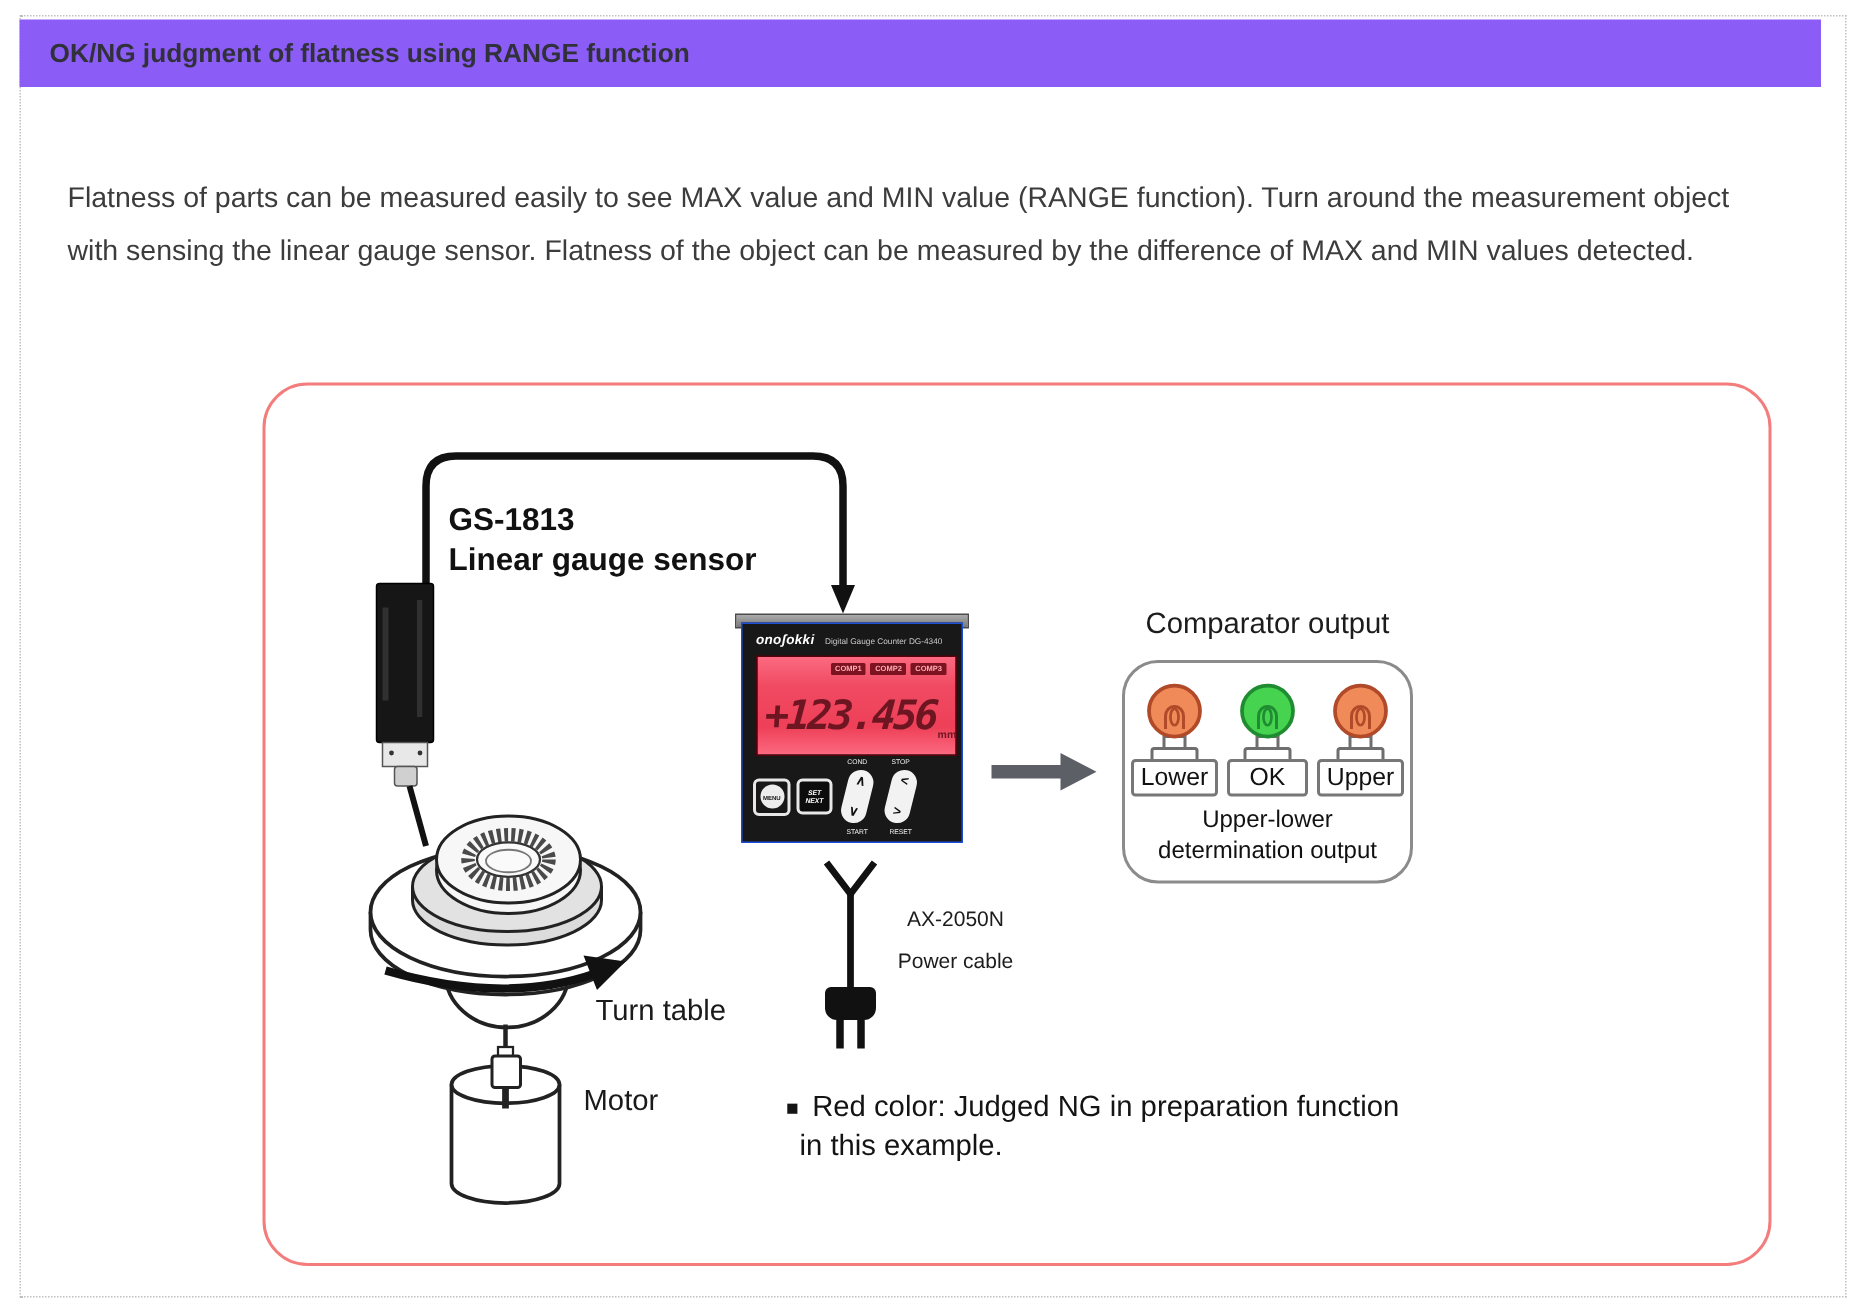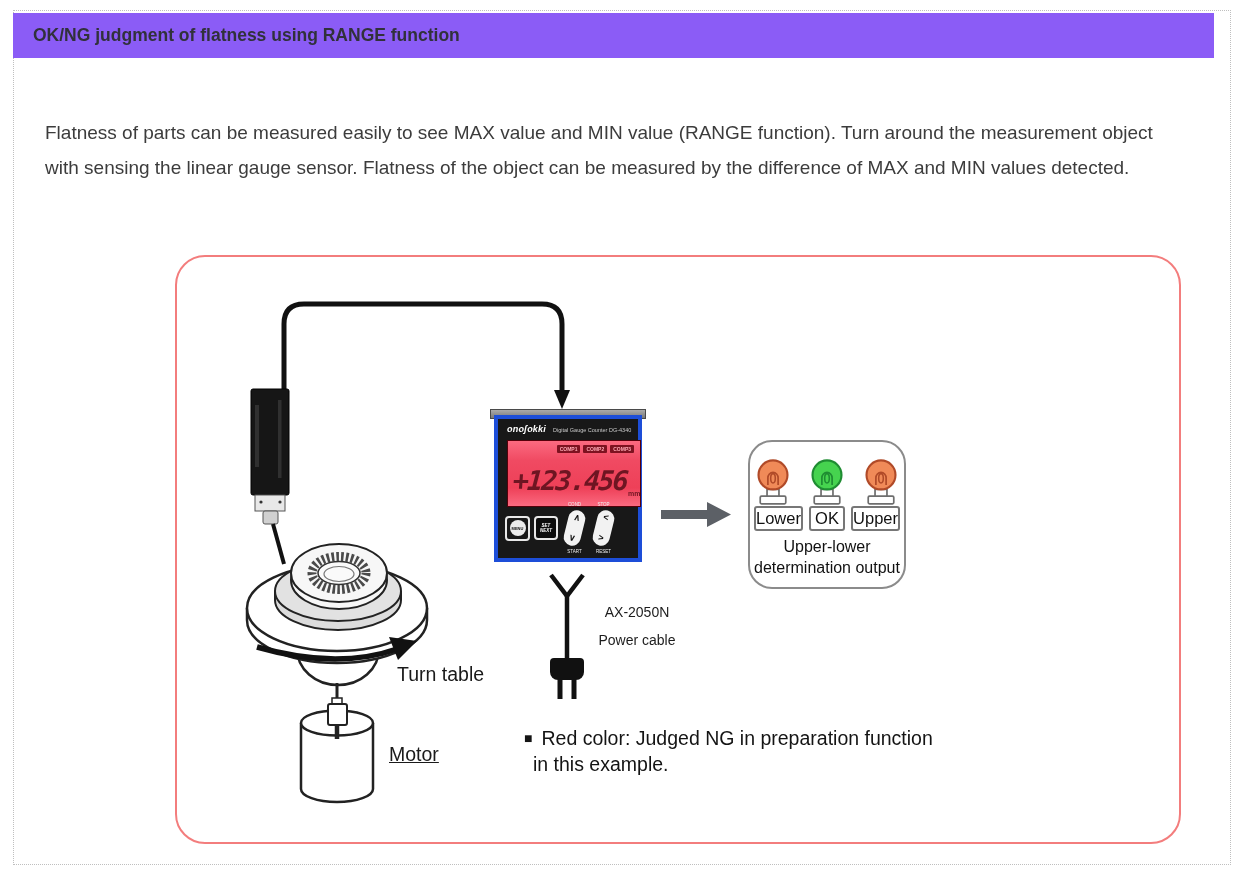--- a/index.html
+++ b/index.html
@@ -21,27 +21,27 @@
     font-size:19px; line-height:35px; color:#3c3c3c;
   }
   .diagram {
     position:absolute; left:175px; top:255px; width:1002px; height:585px;
     border:2px solid #f37d7d; border-radius:30px; box-sizing:content-box; background:#fff;
   }
   .art { position:absolute; left:0; top:0; width:1002px; height:585px; }
   .dlabel { position:absolute; color:#1a1a1a; font-size:19.5px; white-space:nowrap; }
   .sensor-label { position:absolute; left:122px; top:76px; font-size:21px; font-weight:bold; color:#111; line-height:27px; white-space:nowrap; }
   .tt-label  { left:220px; top:406px; }
-  .mot-label { left:212px; top:486px;text-decoration:underline; }
+  .mot-label { left:212px; top:466px; }
 
   
   .flange { position:absolute; left:313px; top:152px; width:156px; height:10px;
     background:linear-gradient(#ababab,#797979); border:1px solid #4a4a4a; box-sizing:border-box; }
   .counter { position:absolute; left:317px; top:158px; width:148px; height:147px;
-    background:#181818; border:4px solid #1d4ed8; box-sizing:border-box; }
+    background:#181818; border:1px solid #1d4ed8; box-sizing:border-box; }
   .brand-row { position:absolute; top:5px; left:9px; right:2px; display:flex; align-items:baseline; white-space:nowrap; }
   .brand { font-size:9px; font-weight:bold; color:#fff; letter-spacing:.2px; font-style:italic; }
   .product { font-size:5.5px; color:#c9c9c9; margin-left:7px; }
   .lcd { position:absolute; left:9px; top:21px; width:134px; height:67px;
     background:linear-gradient(180deg,#fb6a80 0%,#f04a62 30%,#ee4058 72%,#fb6a80 100%);
     border:1px solid #55000a; box-sizing:border-box; }
   .badges { position:absolute; top:4px; right:6px; display:flex; gap:3px; }
   .badge { background:#7d1220; color:#ffaab6; font-size:5px; font-weight:bold; padding:1px 3px; border-radius:1px; }
   .lcd-line { position:absolute; left:5px; right:3px; top:15px; bottom:2px; display:flex; align-items:center; }
   .lcd-value { font-family:"DejaVu Sans Mono", monospace; font-style:italic; font-weight:bold;
@@ -57,21 +57,21 @@
     align-items:center; justify-content:center; line-height:1.15; box-sizing:border-box; flex:none; text-align:center; }
   .pillwrap { position:relative; width:25px; height:52px; flex:none; }
   .pill-label-top, .pill-label-bottom { position:absolute; left:0; right:0; text-align:center; font-size:4.5px; color:#eee; }
   .pill-label-top { top:0; } .pill-label-bottom { bottom:0; }
   .pill { position:absolute; left:4px; top:8px; width:17px; height:36px; background:#f2f2f2; border-radius:9px;
     transform:rotate(14deg); display:flex; flex-direction:column; align-items:center; justify-content:space-between;
     padding:3px 0; box-sizing:border-box; color:#111; font-weight:bold; font-size:9px; line-height:1; }
 
   
   .comp-title { position:absolute; left:566px; top:148px; width:204px; text-align:center; font-size:19.5px; color:#1c1c1c; }
-  .comp-box { position:absolute; left:571px; top:183px; width:158px; height:149px;
+  .comp-box { position:absolute; left:571px; top:183px; width:194px; height:149px;
     border:2px solid #8b8b8b; border-radius:24px; box-sizing:border-box; background:#fff; }
   .lamps { position:absolute; top:8px; left:0; right:0; display:flex; justify-content:center; gap:8px; }
   .lamp-labels { position:absolute; top:64px; left:4px; right:4px; display:flex; justify-content:center; gap:6px; }
   .lamp-label { height:25px; border:2px solid #777; border-radius:3px; background:#fff; display:flex;
     align-items:center; justify-content:center; font-size:16.5px; color:#111; box-sizing:border-box; }
   .w58 { width:58px; } .w54 { width:54px; }
   .comp-caption { position:absolute; top:94px; left:0; right:0; text-align:center; font-size:16px; line-height:21px; color:#111; }
   .user-prep { position:absolute; left:566px; top:338px; width:204px; text-align:center; font-size:19.5px; color:#1c1c1c; }
 
   .cable-label { position:absolute; left:395px; top:341px; width:130px; text-align:center;
@@ -141,20 +141,24 @@
       <path d="M374,318 L390,339 L406,318" fill="none" stroke="#111" stroke-width="4.5"></path>
       <line x1="390" y1="337" x2="390" y2="401" stroke="#111" stroke-width="4.5"></line>
       <path d="M377,401 h26 a4,4 0 0 1 4,4 v10 a8,8 0 0 1 -8,8 h-18 a8,8 0 0 1 -8,-8 v-10 a4,4 0 0 1 4,-4 Z" fill="#111"></path>
       <line x1="383" y1="423" x2="383" y2="442" stroke="#111" stroke-width="5"></line>
       <line x1="397" y1="423" x2="397" y2="442" stroke="#111" stroke-width="5"></line>
     </g>
 
     <polygon points="484,253 530,253 530,245 554,257.5 530,270 530,262 484,262" fill="#5c6066"></polygon>
   </svg>
 
+  <div class="sensor-label">
+    <div>GS-1813</div>
+    <div>Linear gauge sensor</div>
+  </div>
 
   <div class="dlabel tt-label">Turn table</div>
   <div class="dlabel mot-label">Motor</div>
 
   <div class="flange"></div>
   <div class="counter">
     <div class="brand-row">
       <span class="brand">onoʃokki</span>
       <span class="product">Digital Gauge Counter DG-4340</span>
     </div>
@@ -189,20 +193,21 @@
         <div class="pill-label-top">STOP</div>
         <div class="pill">
           <span>&lt;</span>
           <span>&gt;</span>
         </div>
         <div class="pill-label-bottom">RESET</div>
       </div>
     </div>
   </div>
 
+  <div class="comp-title">Comparator output</div>
   <div class="comp-box">
     <div class="lamps">
       <svg width="54" height="60" viewBox="0 0 54 60">
         <rect x="20" y="41" width="14" height="9" fill="#fff" stroke="#6e6e6e" stroke-width="2"></rect>
         <rect x="12" y="49" width="30" height="9" rx="1.5" fill="#fff" stroke="#6e6e6e" stroke-width="2"></rect>
         <circle cx="27" cy="24" r="17" stroke-width="2.5" fill="#f08a58" stroke="#b04a28"></circle>
         <path d="M21,36 v-8.5 a6,6.5 0 1 1 12,0 V36" fill="none" stroke-width="2" stroke="#b04a28"></path>
         <ellipse cx="27" cy="28" rx="2.7" ry="5.5" fill="none" stroke-width="1.8" stroke="#b04a28"></ellipse>
       </svg>
       <svg width="54" height="60" viewBox="0 0 54 60">

